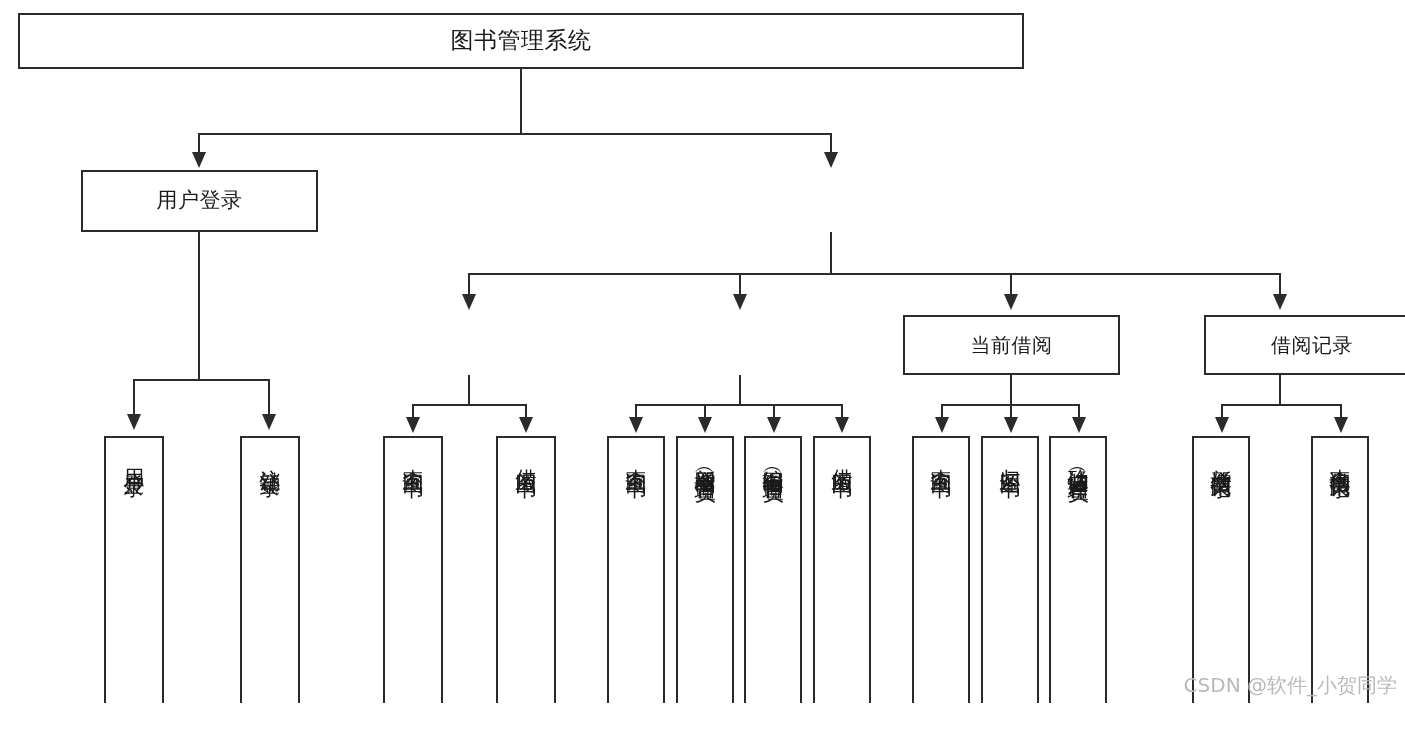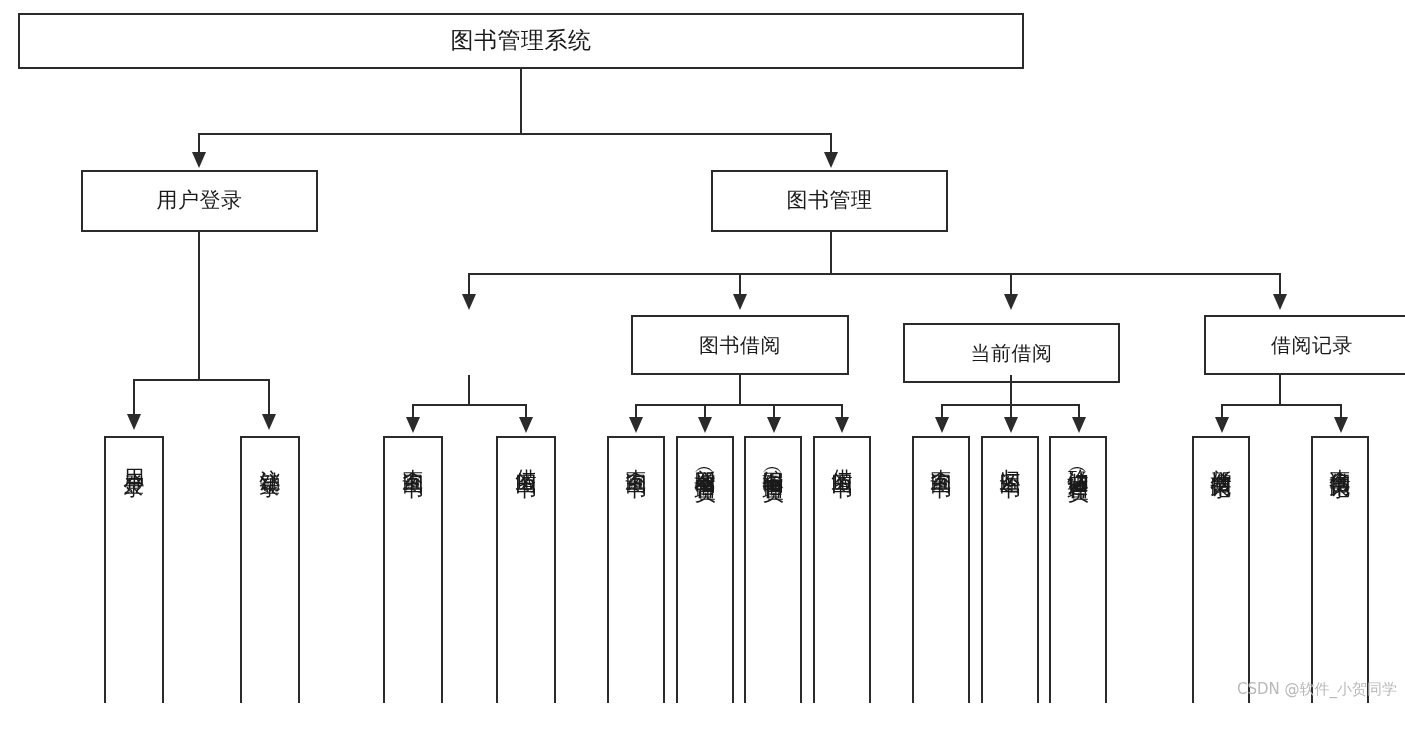--- a/index.html
+++ b/index.html
@@ -62,21 +62,21 @@
     width:0;height:0;
     border-left:7px solid transparent;
     border-right:7px solid transparent;
     border-top:16px solid #2b2b2b;
   }
   
   #watermark{
     position:absolute;
     right:8px;
     bottom:4px;
-    font-size:15px;
+    font-size:20px;
     color:#b9b9b9;
     white-space:nowrap;
     pointer-events:none;
   }
 </style>
 </head>
 <body>
 
 <div id="canvas">
 
@@ -86,47 +86,41 @@
 
   <div class="vline" style="left:520px;top:69px;height:65px;"></div>
   <div class="hline" style="left:198px;top:133px;width:634px;"></div>
   <div class="vline" style="left:198px;top:133px;height:20px;"></div>
   <div class="vline" style="left:830px;top:133px;height:20px;"></div>
   <div class="arrow" style="left:192px;top:152px;"></div>
   <div class="arrow" style="left:824px;top:152px;"></div>
 
   <div class="node lvl2" style="left:81px;top:170px;width:237px;height:62px;">
     <span class="label">用户登录</span>
-  </div>
-  <div class="node lvl2" style="left:711px;top:170px;width:237px;height:62px;">
-    <span class="label">图书管理</span>
   </div>
 
   <div class="vline" style="left:198px;top:232px;height:148px;"></div>
   <div class="hline" style="left:133px;top:379px;width:136px;"></div>
   <div class="vline" style="left:133px;top:379px;height:36px;"></div>
   <div class="vline" style="left:268px;top:379px;height:36px;"></div>
   <div class="arrow" style="left:127px;top:414px;"></div>
   <div class="arrow" style="left:262px;top:414px;"></div>
 
   <div class="vline" style="left:830px;top:232px;height:42px;"></div>
   <div class="hline" style="left:468px;top:273px;width:812px;"></div>
   <div class="vline" style="left:468px;top:273px;height:22px;"></div>
   <div class="vline" style="left:739px;top:273px;height:22px;"></div>
   <div class="vline" style="left:1010px;top:273px;height:22px;"></div>
   <div class="vline" style="left:1279px;top:273px;height:22px;"></div>
   <div class="arrow" style="left:462px;top:294px;"></div>
   <div class="arrow" style="left:733px;top:294px;"></div>
   <div class="arrow" style="left:1004px;top:294px;"></div>
   <div class="arrow" style="left:1273px;top:294px;"></div>
 
-  <div class="node lvl3" style="left:631px;top:315px;width:218px;height:60px;">
-    <span class="label">图书借阅</span>
-  </div>
-  <div class="node lvl3" style="left:903px;top:315px;width:217px;height:60px;margin-top:8px;">
+  <div class="node lvl3" style="left:903px;top:315px;width:217px;height:60px;">
     <span class="label">当前借阅</span>
   </div>
   <div class="node lvl3" style="left:1172px;top:315px;width:216px;height:60px;margin-left:32px;">
     <span class="label">借阅记录</span>
   </div>
 
   <div class="vline" style="left:468px;top:375px;height:30px;"></div>
   <div class="hline" style="left:412px;top:404px;width:115px;"></div>
   <div class="vline" style="left:412px;top:404px;height:14px;"></div>
   <div class="vline" style="left:525px;top:404px;height:14px;"></div>

